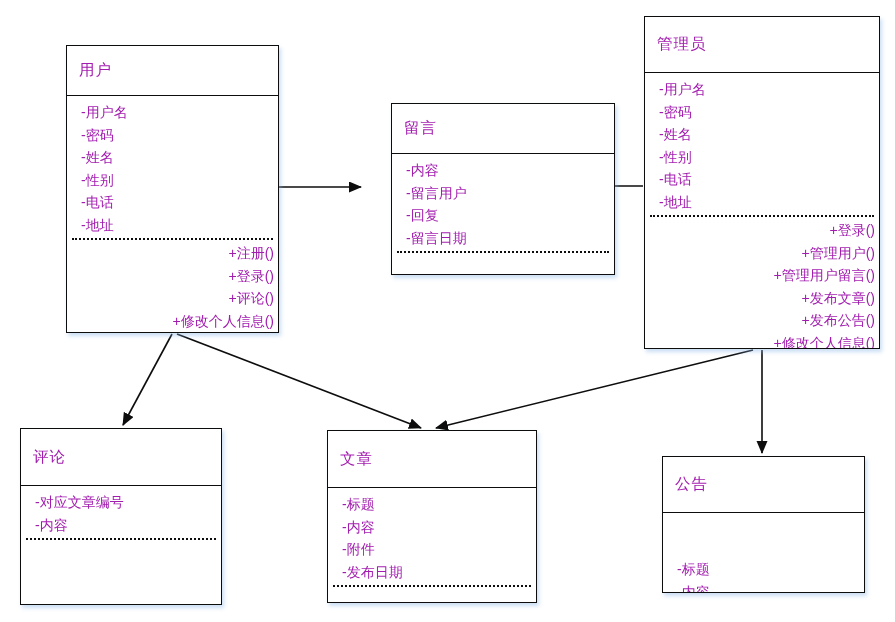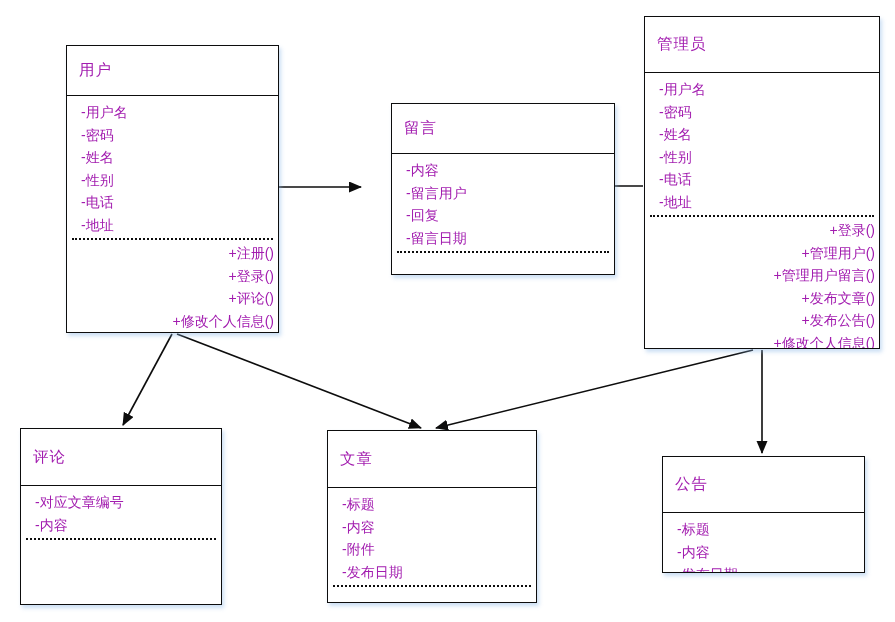--- a/index.html
+++ b/index.html
@@ -62,21 +62,21 @@
   #box-user          { left: 66px;  top: 45px;  width: 213px; height: 288px; }
   #box-user    .uml-title { height: 50px; }
   #box-admin         { left: 644px; top: 16px;  width: 236px; height: 333px; }
   #box-admin   .uml-title { height: 56px; }
   #box-message       { left: 363px; top: 103px; width: 224px; height: 172px; margin-left: 28px; }
   #box-message .uml-title { height: 50px; }
   #box-comment       { left: 20px;  top: 428px; width: 202px; height: 177px; }
   #box-comment .uml-title { height: 57px; }
   #box-article       { left: 327px; top: 430px; width: 210px; height: 173px; }
   #box-article .uml-title { height: 57px; }
-  #box-announcement  { left: 662px; top: 456px; width: 203px; height: 117px; }
+  #box-announcement  { left: 662px; top: 456px; width: 203px; height: 137px; gap: 40px; }
   #box-announcement .uml-title { height: 56px; }
 
   #watermark {
     position: absolute;
     right: 2px;
     top: 593px;
     z-index: 2;
     font-size: 18px;
     color: rgba(158, 158, 158, 0.85);
     letter-spacing: 1px;

